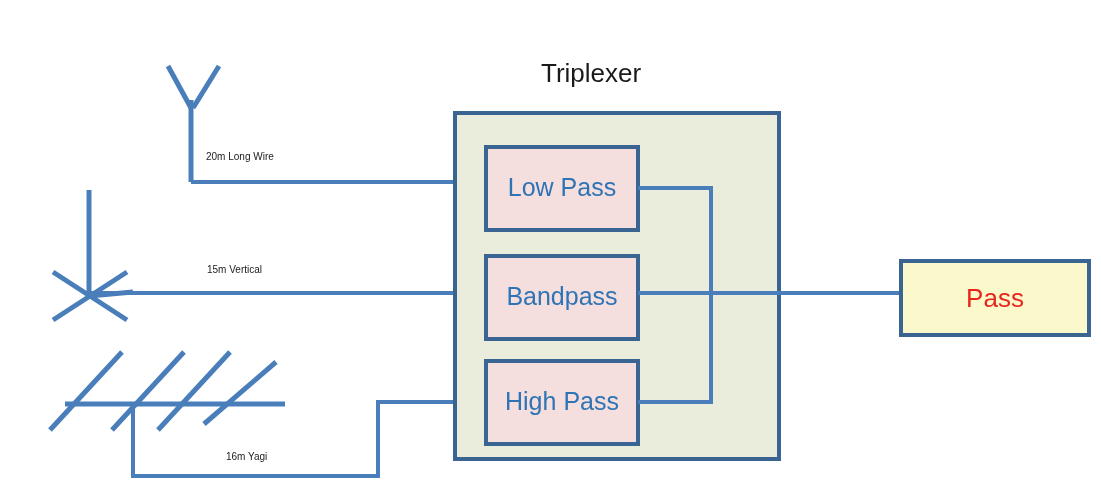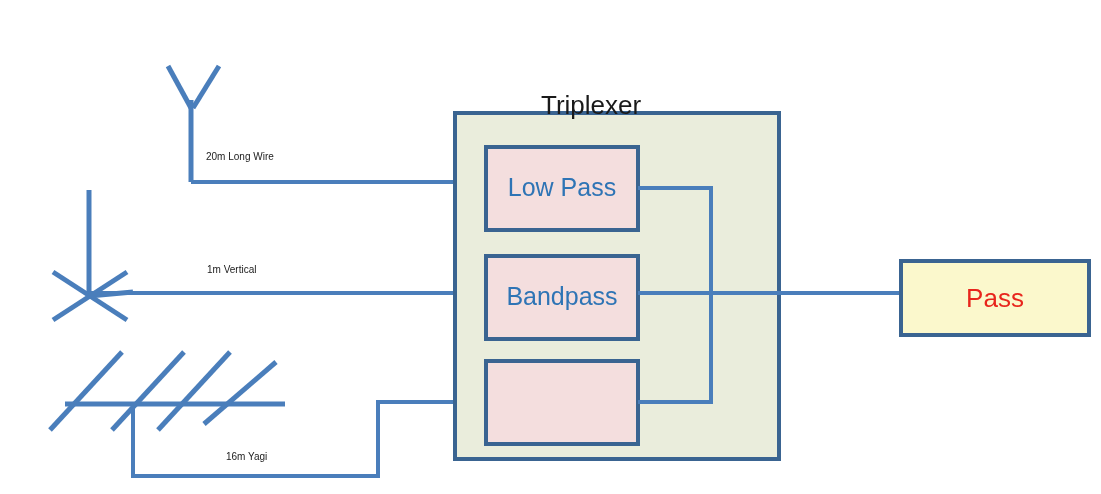--- a/index.html
+++ b/index.html
@@ -126,28 +126,29 @@
     <rect class="box-shape filter-body" x="486" y="361" width="152" height="83"></rect>
 
     <path class="wire" d="M 638 188 L 711 188 L 711 293"></path>
     <path class="wire" d="M 638 402 L 711 402 L 711 293"></path>
     <path class="wire" d="M 638 293 L 899 293"></path>
 
     <rect class="box-shape radio-body" x="901" y="261" width="188" height="74"></rect>
 
   </svg>
 
-  <div class="title-lbl" style="left:541px; top:60px;margin-top:32px;">Triplexer</div>
+  <div class="title-lbl" style="left:541px; top:60px;">Triplexer</div>
 
   <div class="lbl" style="left:206px; top:152px;">20m Long Wire</div>
 
-  <div class="lbl" style="left:207px; top:265px;">1m Vertical</div>
+  <div class="lbl" style="left:207px; top:265px;">15m Vertical</div>
 
   <div class="lbl" style="left:226px; top:452px;">16m Yagi</div>
 
   <div class="filter-lbl" style="left:486px; top:175px; width:152px;">Low Pass</div>
 
   <div class="filter-lbl" style="left:486px; top:284px; width:152px;">Bandpass</div>
 
+  <div class="filter-lbl" style="left:486px; top:389px; width:152px;">High Pass</div>
 
   <div class="radio-lbl" style="left:901px; top:285px; width:188px;">Pass</div>
 
 </div>
 
 </body></html>

